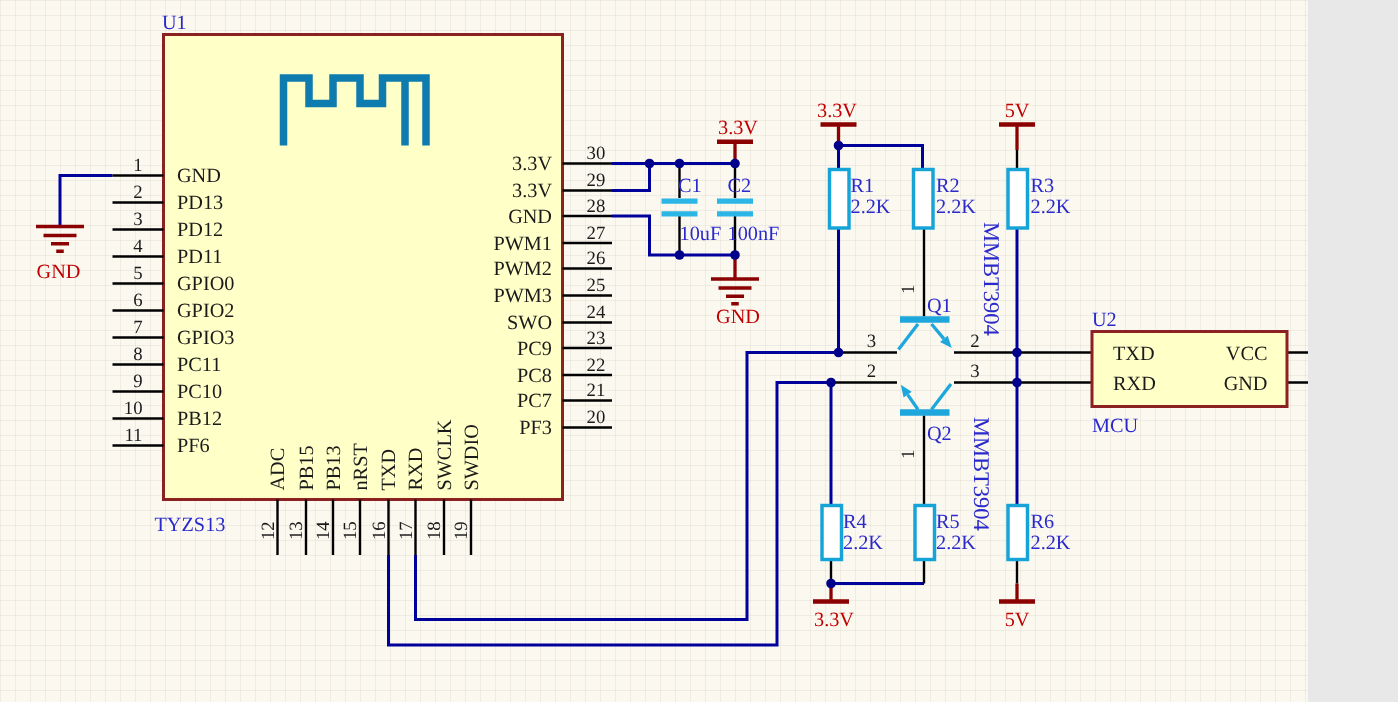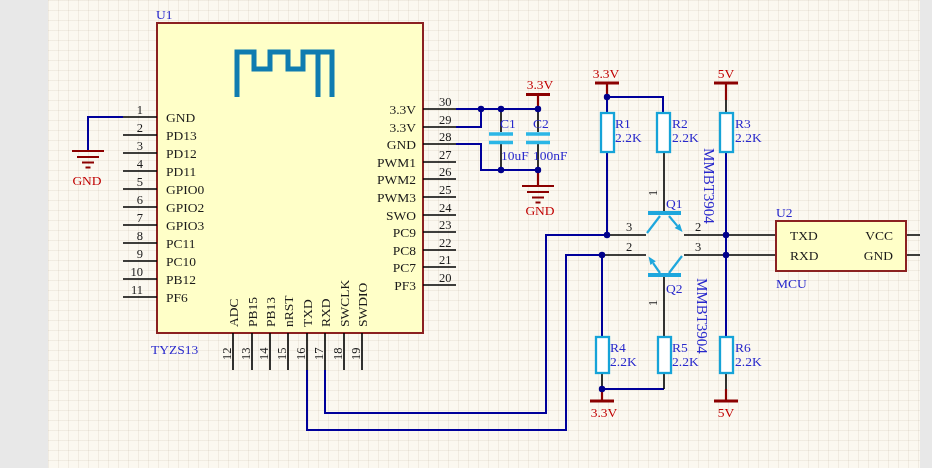--- a/index.html
+++ b/index.html
@@ -3,21 +3,20 @@
 <meta charset="utf-8">
 <style>
   html,body { margin:0; padding:0; background:#e8e8e8; }
   .canvas {
     position:relative; width:872px; height:468px; overflow:hidden;
     background-color:#FBF8F0;
     background-image:
       linear-gradient(rgba(185,170,150,0.16) 1px, transparent 1px),
       linear-gradient(90deg, rgba(185,170,150,0.16) 1px, transparent 1px);
     background-size:10px 10px;
-    margin-left:48px;
   }
   svg text {
     font-family:"Liberation Serif", serif;
     font-size:13.5px; fill:#1a1a1a;
   }
   .num  { font-size:12.5px; }
   .ra   { text-anchor:end; }
   .mid  { text-anchor:middle; }
   .des  { fill:#2929CC; }
   .pwrtxt { fill:#C00000; text-anchor:middle; }

